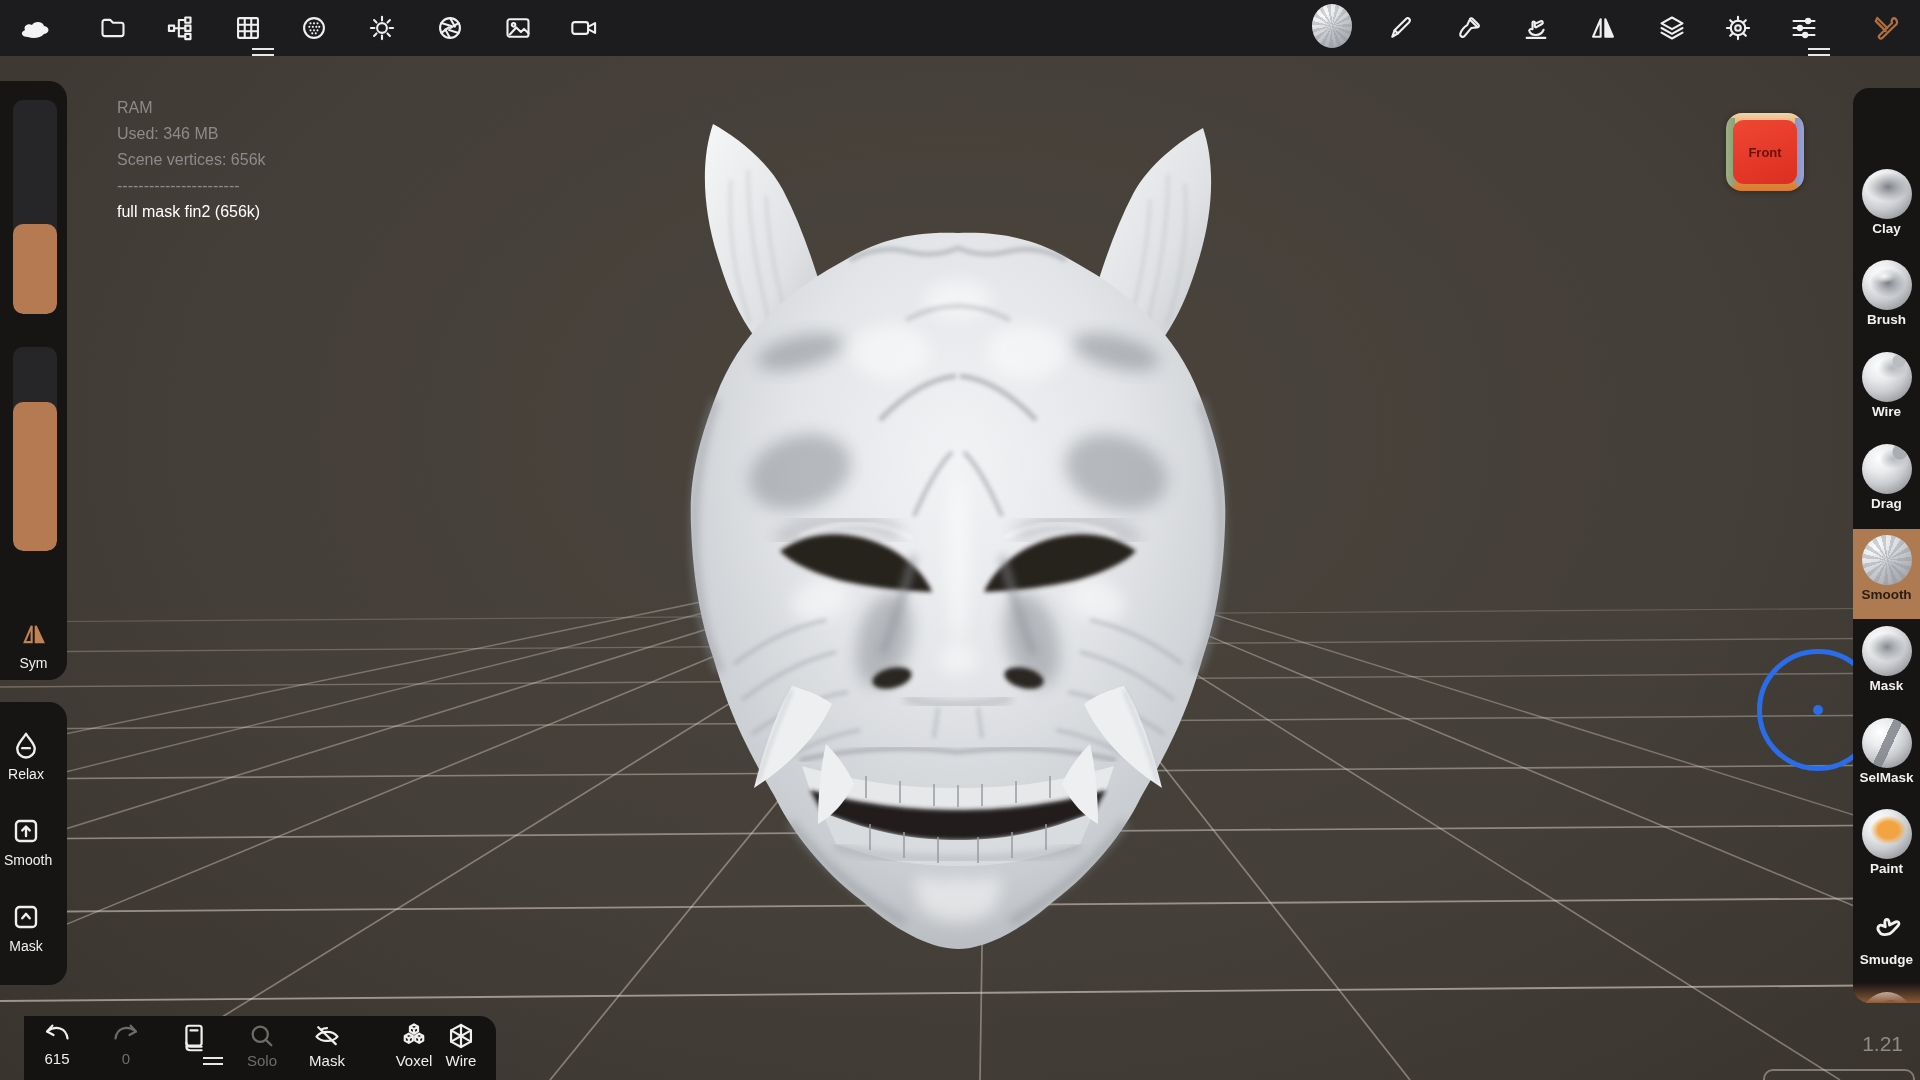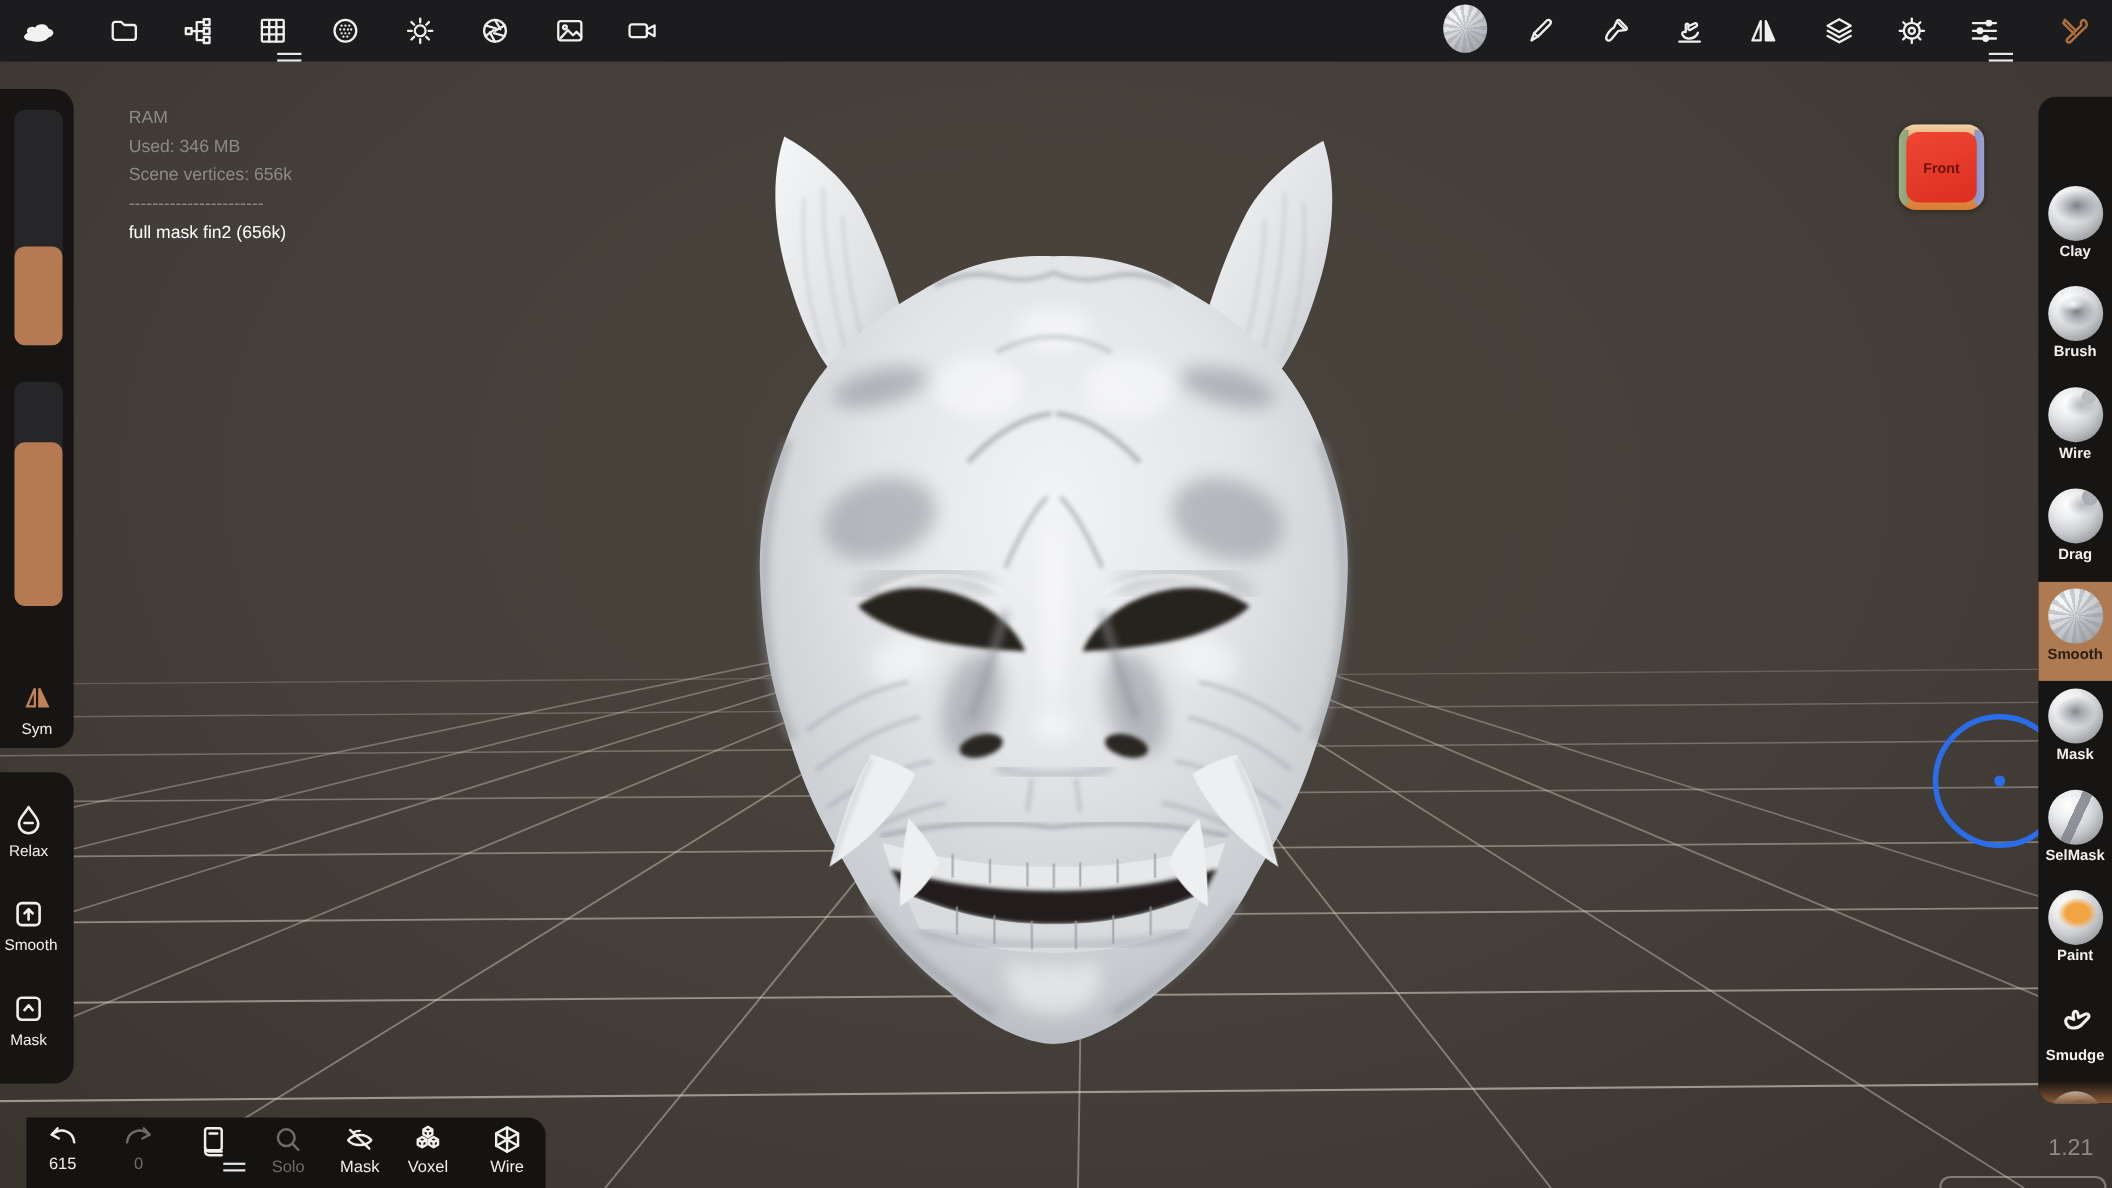--- a/index.html
+++ b/index.html
@@ -515,21 +515,21 @@
     <div class="blabel">Solo</div>
   </div>
   <div class="bitem" style="left:274px">
     <svg width="30" height="28" viewBox="0 0 24 24">
         <path d="M3 12.5 C7 7 17 7 21 12.5 C17 17.5 7 17.5 3 12.5 Z"></path>
         <line x1="4.5" y1="4.5" x2="19.5" y2="19"></line>
         <path d="M7 6.5 C8.5 5.6 10 5.2 12 5.2"></path>
       </svg>
     <div class="blabel">Mask</div>
   </div>
-  <div class="bitem" style="left:336px">
+  <div class="bitem" style="left:361px">
     <svg width="30" height="28" viewBox="0 0 26 24">
         <path d="M13 2 L16.5 4 V8 L13 10 L9.5 8 V4 Z M9.5 4 L13 6 L16.5 4 M13 6 V10"></path>
         <path d="M8.5 10 L12 12 V16 L8.5 18 L5 16 V12 Z M5 12 L8.5 14 L12 12 M8.5 14 V18"></path>
         <path d="M17.5 10 L21 12 V16 L17.5 18 L14 16 V12 Z M14 12 L17.5 14 L21 12 M17.5 14 V18"></path>
       </svg>
     <div class="blabel">Voxel</div>
   </div>
   <div class="bitem" style="left:408px">
     <svg width="30" height="28" viewBox="0 0 24 24">
         <path d="M12 2.5 L20.5 7.2 V16.8 L12 21.5 L3.5 16.8 V7.2 Z"></path>

